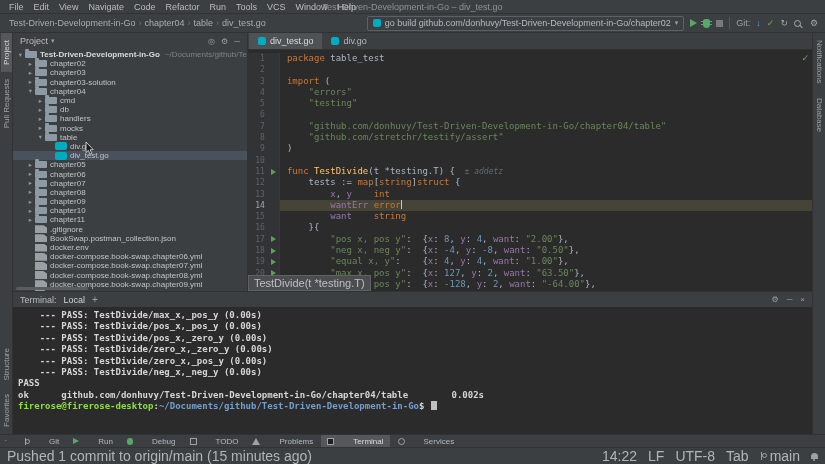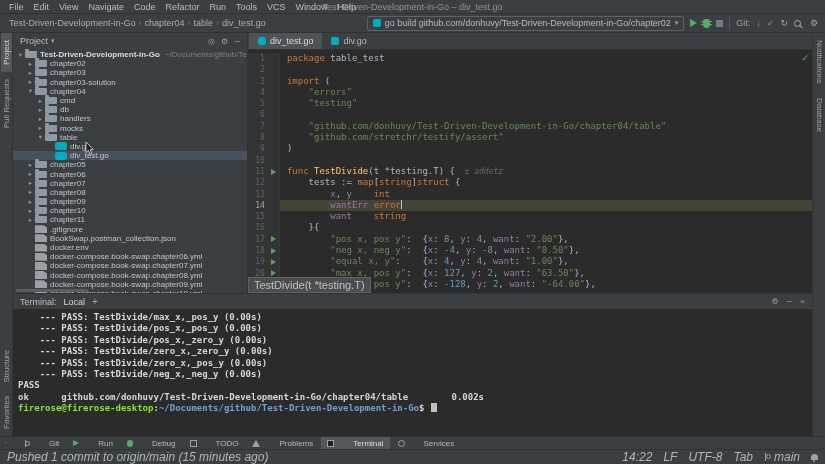--- a/index.html
+++ b/index.html
@@ -111,21 +111,21 @@
   .bi-switcher { background:#85888b; clip-path:polygon(0 0,45% 0,45% 45%,0 45%); box-shadow:4px 0 0 #85888b, 0 4px 0 #85888b, 4px 4px 0 #85888b; width:3px; height:3px; margin-right:6px; }
   .bi-git { position:relative; }
   .bi-git::before { content:""; position:absolute; left:2px; top:0; width:1px; height:7px; background:#9fa2a5; }
   .bi-git::after { content:""; position:absolute; right:0; top:1px; width:3px; height:3px; border:1px solid #9fa2a5; border-radius:50%; }
   .bi-run { width:0; height:0; border-left:6px solid #59a869; border-top:3.5px solid transparent; border-bottom:3.5px solid transparent; background:none; }
   .bi-debug { background:#59a869; border-radius:3px; width:6px; }
   .bi-todo { border:1px solid #9fa2a5; }
   .bi-problems { width:0; height:0; border-left:4px solid transparent; border-right:4px solid transparent; border-bottom:7px solid #9fa2a5; background:none; }
   .bi-terminal { background:#1f2022; border:1px solid #9fa2a5; }
   .bi-services { border:1px solid #9fa2a5; border-radius:50%; }
-  .statusbar { flex:0 0 11px; display:flex; align-items:center; padding:0 7px; border-top:1px solid #323232; font-size:12px; color:#b0b5ba;font-style:italic; }
+  .statusbar { flex:0 0 11px; display:flex; align-items:center; padding:0 7px; border-top:1px solid #323232; font-size:14px; color:#b0b5ba; }
   .sb-right { margin-left:auto; display:flex; align-items:center; gap:11px; }
   .sb-items { display:flex; gap:11px; }
   .sb-branch { display:flex; align-items:center; gap:3px; }
   .ic-branch { display:inline-block; width:7px; height:8px; position:relative; }
   .ic-branch::before { content:""; position:absolute; left:1px; top:0; width:1px; height:8px; background:#9fa2a5; }
   .ic-branch::after { content:""; position:absolute; right:0; top:1px; width:3px; height:3px; border:1px solid #9fa2a5; border-radius:50%; }
   .ic-bell { display:inline-block; width:7px; height:6px; background:#9fa2a5; border-radius:4px 4px 0 0; position:relative; }
   .ic-bell::after { content:""; position:absolute; left:2px; bottom:-2px; width:2px; height:2px; background:#9fa2a5; border-radius:50%; }
 
   .mouse { position:absolute; left:85px; top:142px; z-index:20; }

